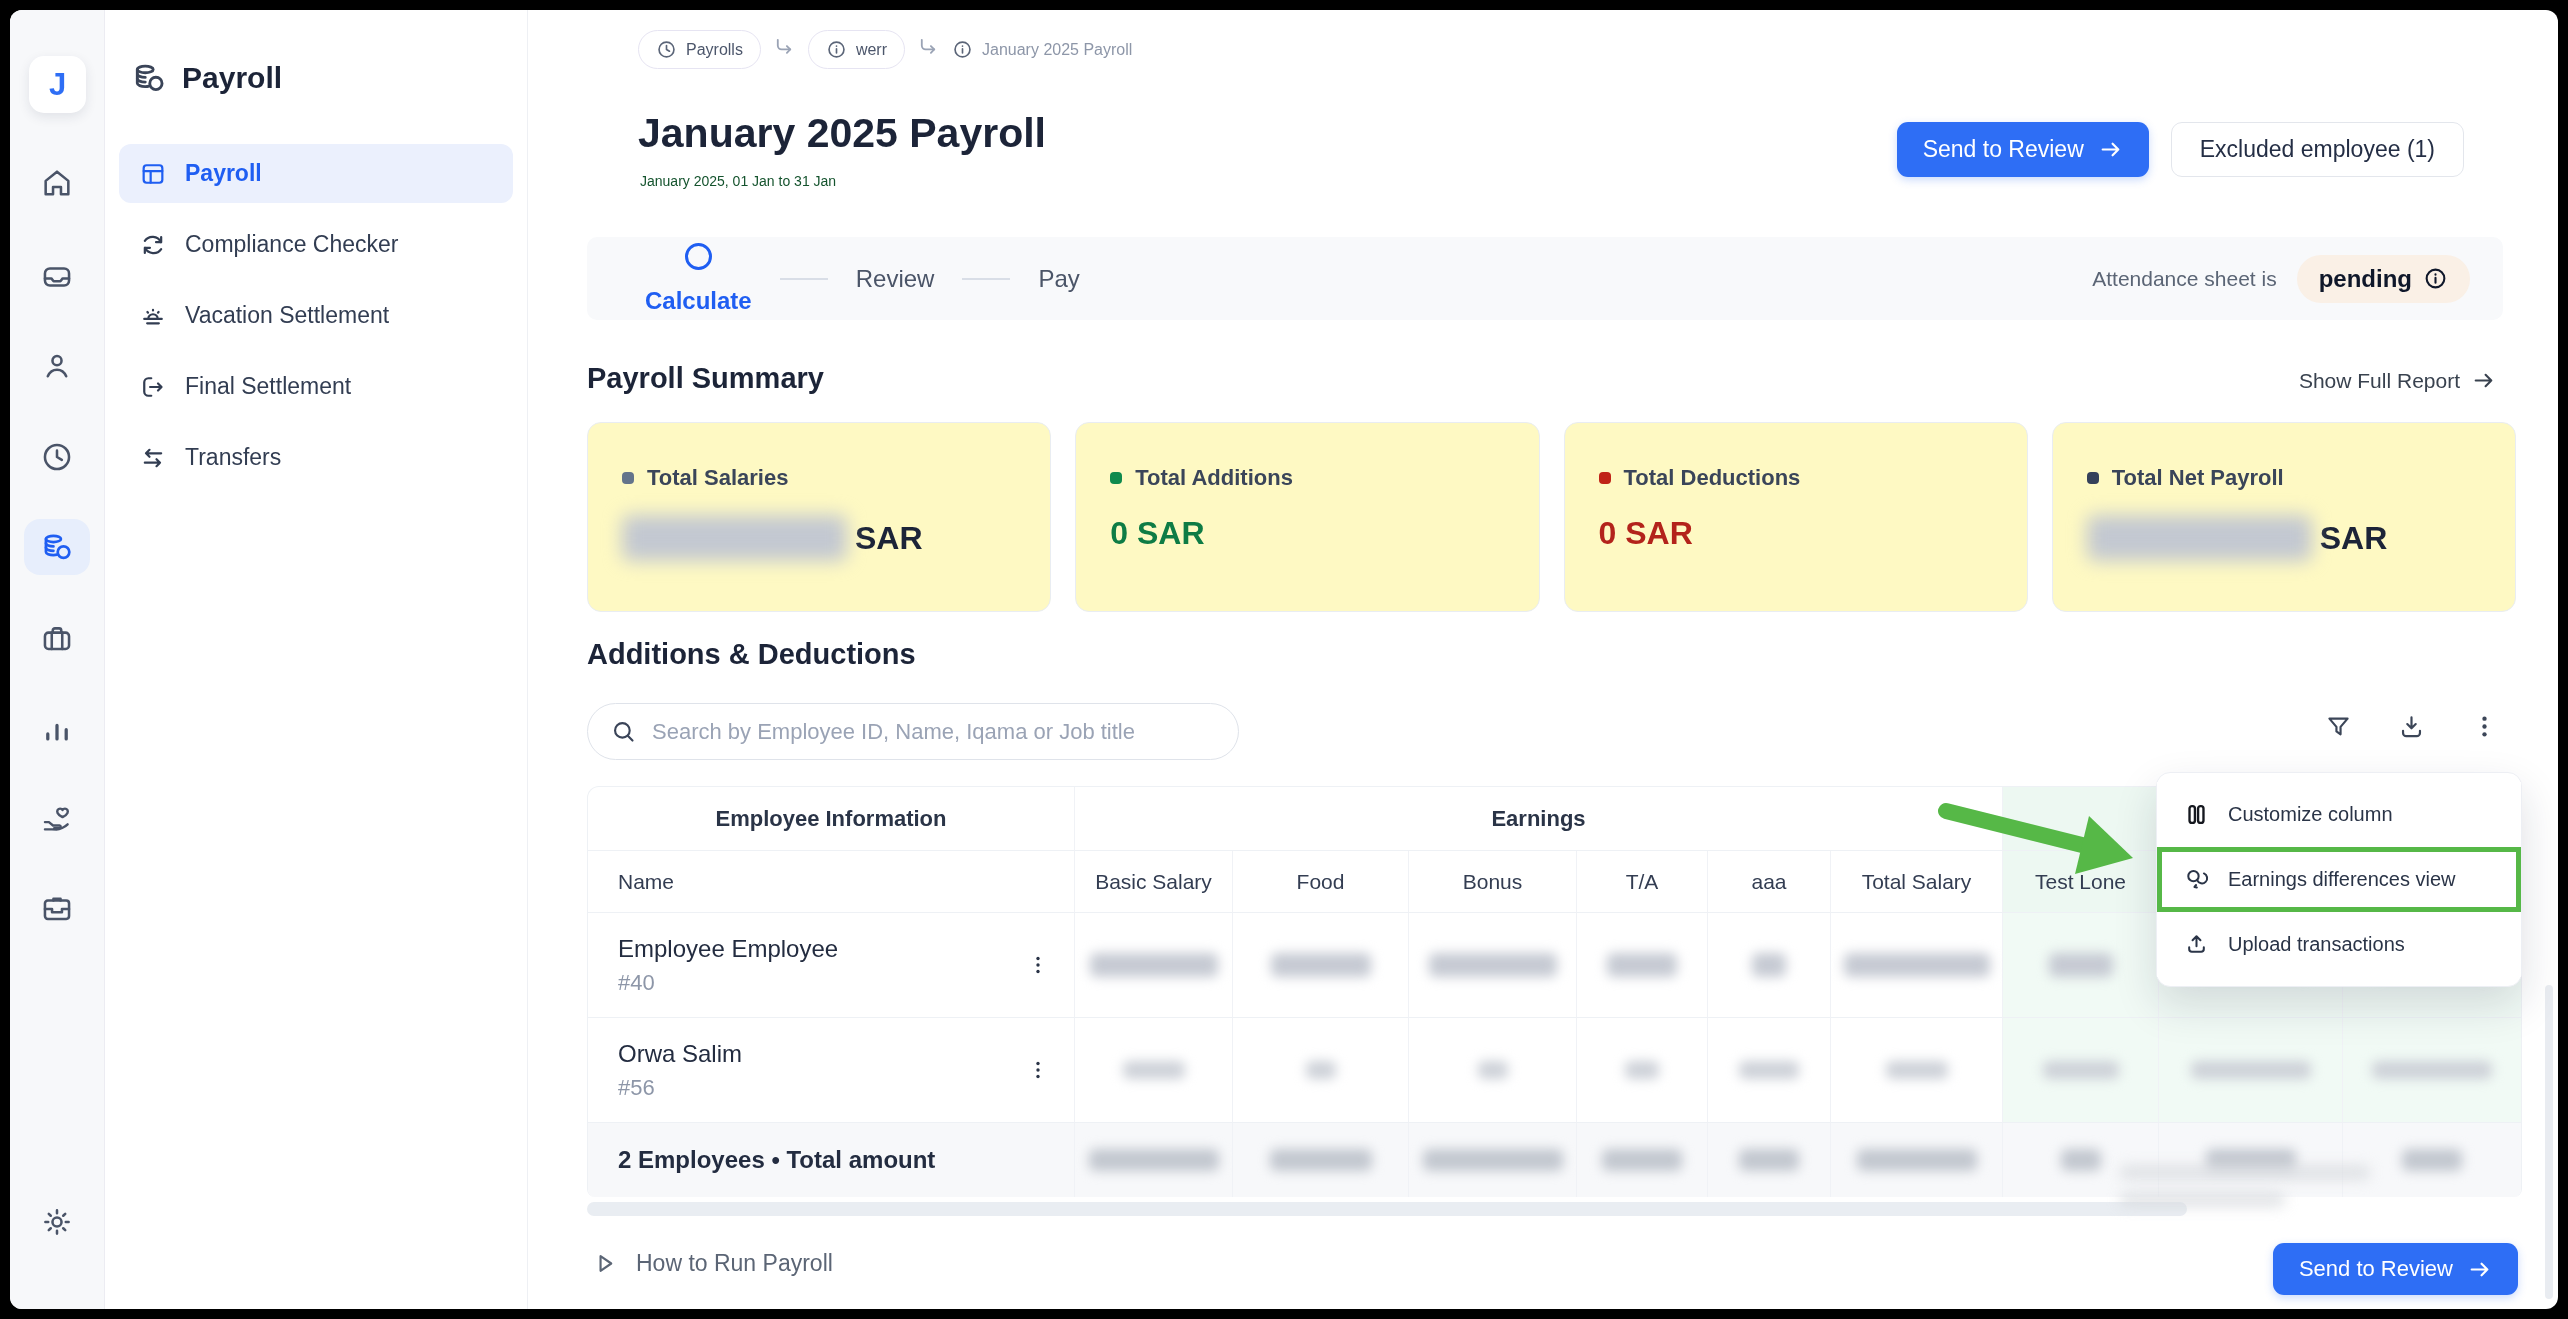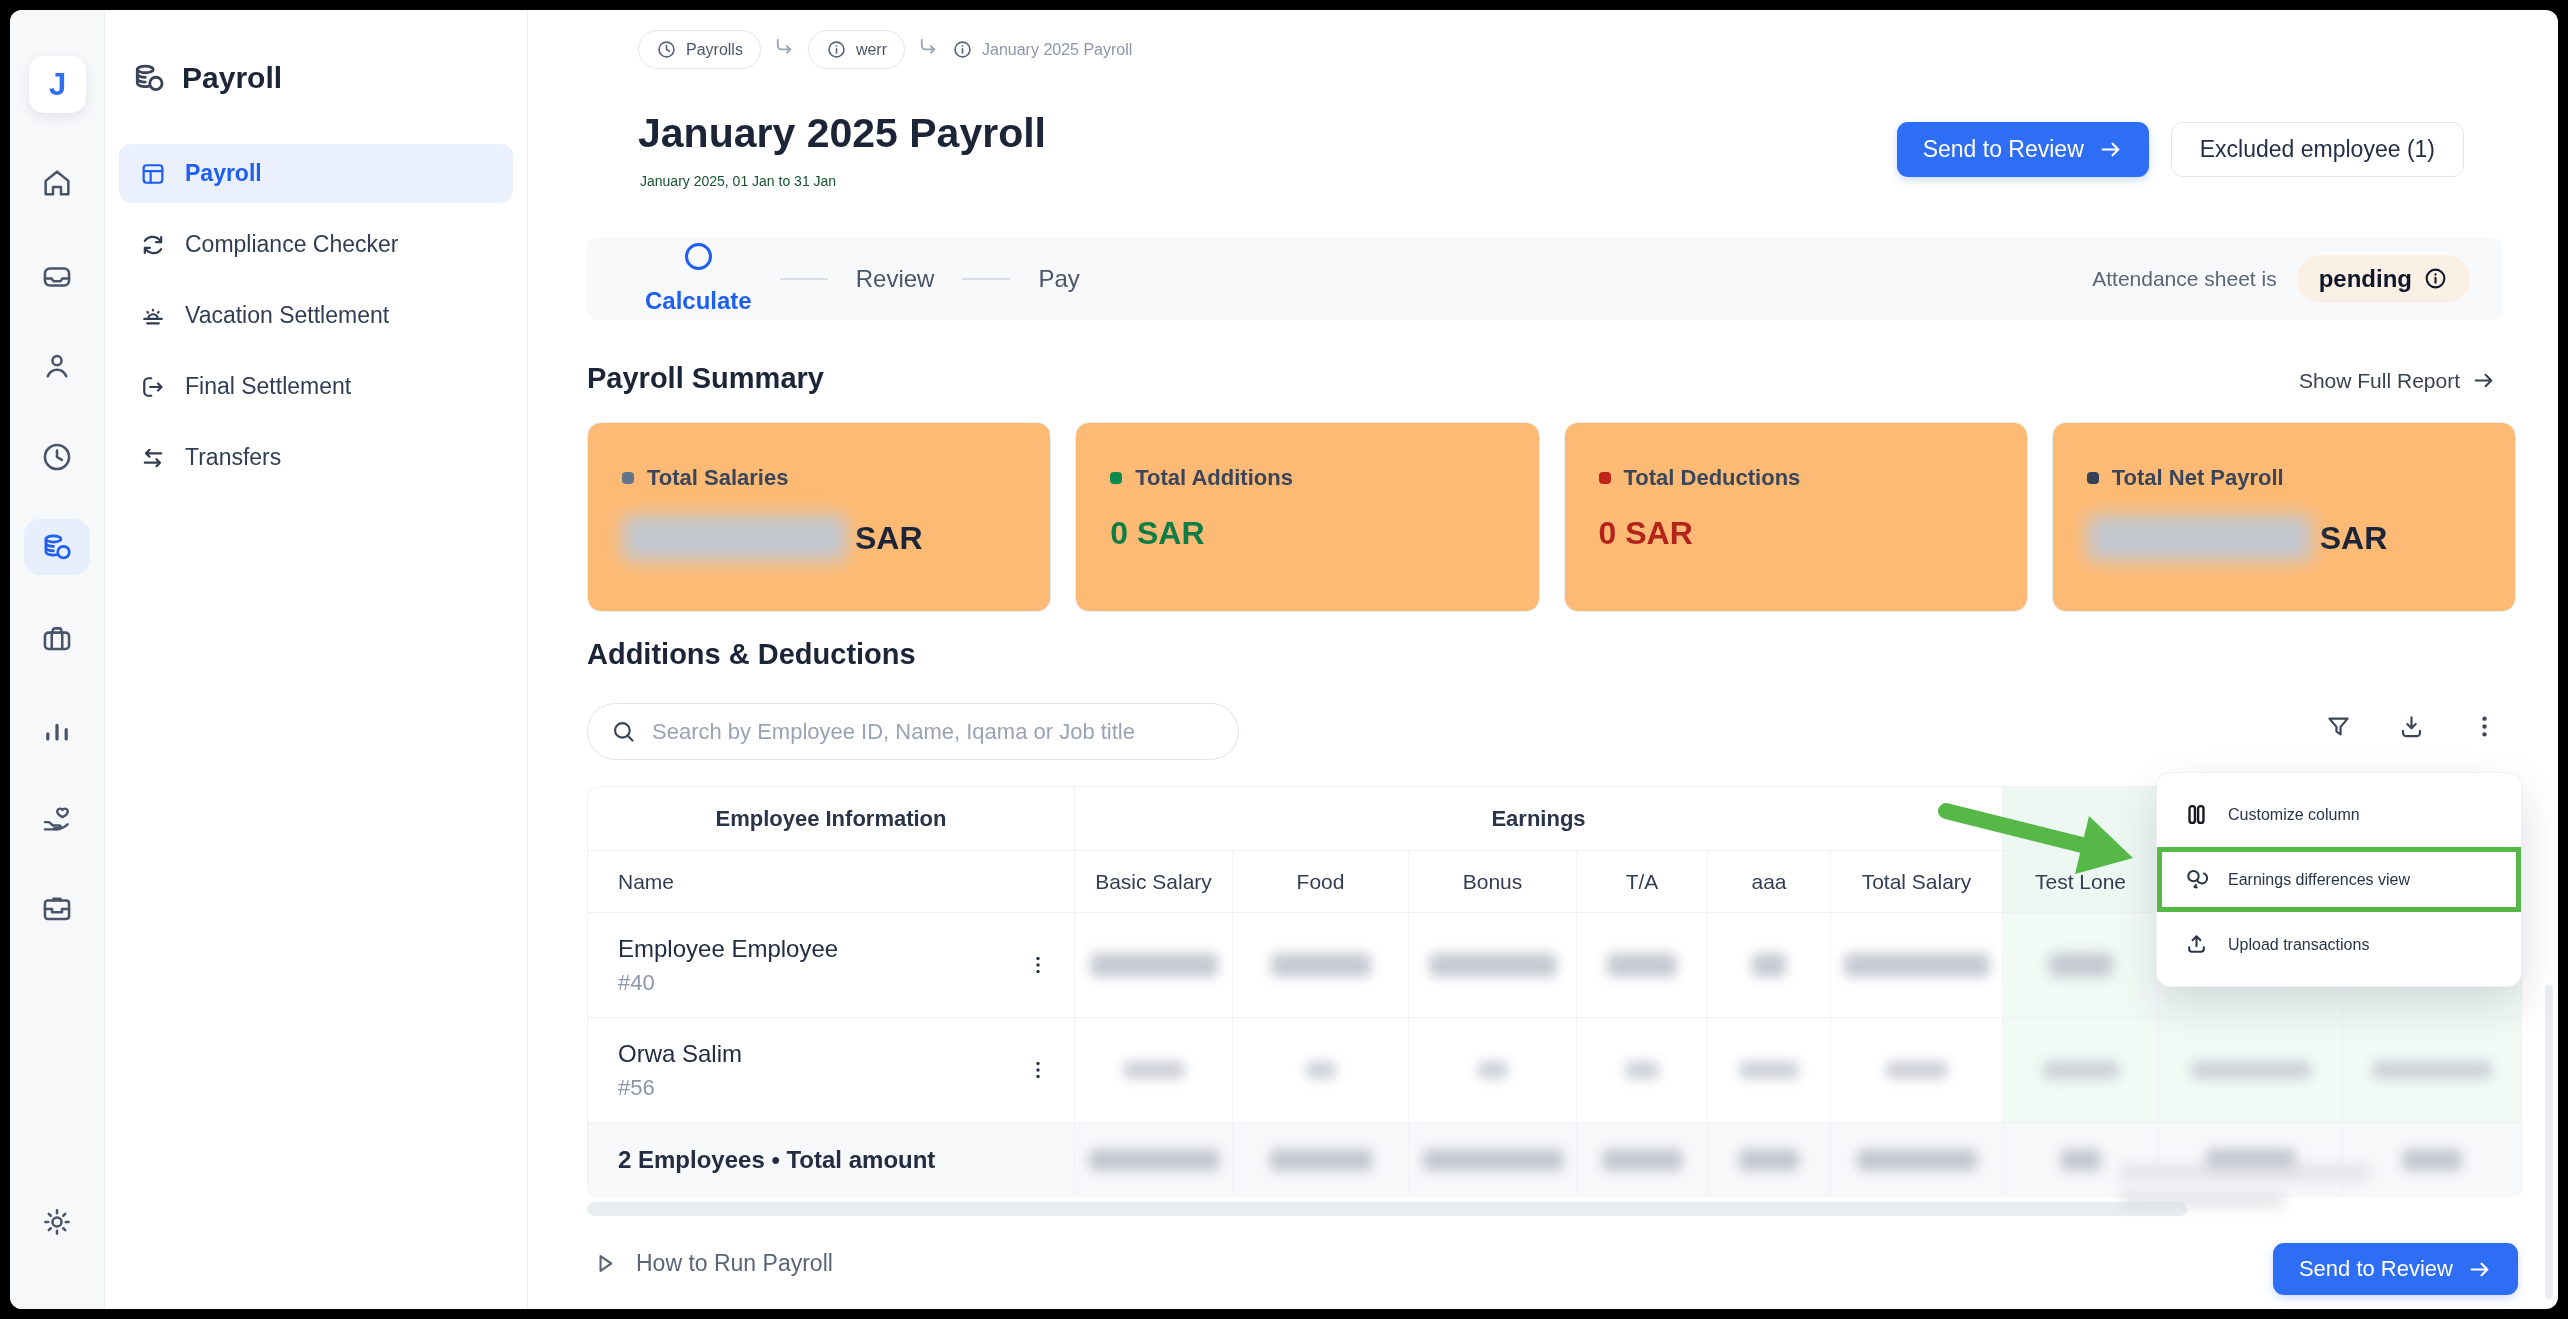--- a/index.html
+++ b/index.html
@@ -37,21 +37,21 @@
 .step.active{color:#1f5ef2;font-weight:600;}
 .step-circle{width:27px;height:27px;border:3px solid #1f5ef2;border-radius:50%;background:#f8f9fb;}
 .step-dash{width:48px;height:2px;background:#d9dee7;margin:0 28px;}
 .attendance{margin-left:auto;display:flex;align-items:center;gap:20px;font-size:21px;color:#5b6575;}
 .pending-pill{display:flex;align-items:center;gap:11px;background:#faf0e6;color:#0f172a;font-weight:bold;font-size:24px;border-radius:26px;padding:10px 22px;}
 .pending-pill svg{width:25px;height:25px;}
 .summary-head{position:absolute;left:59px;top:352px;font-size:29px;font-weight:bold;color:#1c2438;}
 .show-report{position:absolute;right:62px;top:358px;display:flex;align-items:center;gap:11px;font-size:21px;color:#39424f;}
 .show-report svg{width:25px;height:25px;}
 .cards{position:absolute;left:59px;right:42px;top:412px;display:flex;gap:24px;}
-.card{flex:1;height:190px;background:#fdba74;border:1px solid #e9edf2;border-radius:14px;padding:42px 34px 8px;}
+.card{flex:1;height:190px;background:#fef9c3;border:1px solid #e9edf2;border-radius:14px;padding:42px 34px 8px;}
 .card-label{display:flex;align-items:center;gap:13px;font-size:22px;font-weight:600;color:#3a4559;}
 .dot{width:12px;height:12px;border-radius:4px;flex:none;}
 .dot.gray{background:#64748b}.dot.green{background:#0f8a4d}.dot.red{background:#c02317}.dot.navy{background:#35415a}
 .card-value{margin-top:24px;display:flex;align-items:center;gap:8px;font-size:32px;font-weight:bold;color:#1c2438;}
 .card-value.green{color:#0e7c45}.card-value.red{color:#b3231b}
 .card-blob{width:225px;height:46px;border-radius:8px;background:#c3c8d1;filter:blur(9px);}
 .add-head{position:absolute;left:59px;top:628px;font-size:29px;font-weight:bold;color:#1c2438;}
 .search{position:absolute;left:59px;top:693px;width:652px;height:57px;border:1px solid #dfe3ea;border-radius:29px;display:flex;align-items:center;padding:0 22px;gap:15px;background:#fff;}
 .search svg{width:27px;height:27px;color:#3a4458;flex:none;}
 .search input{border:none;outline:none;font-size:22px;color:#242e45;flex:1;font-family:inherit;background:transparent;}
@@ -85,21 +85,21 @@
 .hscroll{position:absolute;left:59px;top:1192px;width:1600px;height:14px;background:#e9edf2;border-radius:7px;}
 .vscroll{position:absolute;right:5px;top:975px;height:314px;width:8px;background:#e9ecf1;border-radius:4px;}
 
 .howto{position:absolute;left:63px;top:1240px;display:flex;align-items:center;gap:18px;font-size:23px;color:#5b6575;}
 .howto svg{width:27px;height:27px;}
 .bottom-send{position:absolute;right:40px;top:1233px;height:52px;font-size:22px;}
 .ghost-blur{position:absolute;left:1592px;top:1155px;opacity:.75;}
 .ghost-blur div{border-radius:6px;background:#d7dade;filter:blur(7px);}
 
 .menu{position:absolute;left:1628px;top:762px;width:366px;background:#fff;border:1px solid #edeff4;border-radius:14px;box-shadow:0 18px 44px rgba(23,31,54,.14);padding:9px 0;z-index:20;}
-.menu-item{display:flex;align-items:center;gap:18px;height:65px;padding:0 26px;font-size:16px;color:#2a3447;background:#fff;}
+.menu-item{display:flex;align-items:center;gap:18px;height:65px;padding:0 26px;font-size:20px;color:#2a3447;background:#fff;}
 .menu-item svg{width:27px;height:27px;flex:none;}
 .menu-item.hl{box-shadow:inset 0 0 0 5px #56b847;}
 .mi-cols{color:#15181f;}
 .arrow-overlay{position:absolute;inset:0;pointer-events:none;z-index:30;}
 </style>
 </head>
 <body>
 
 <div class="app">
 

